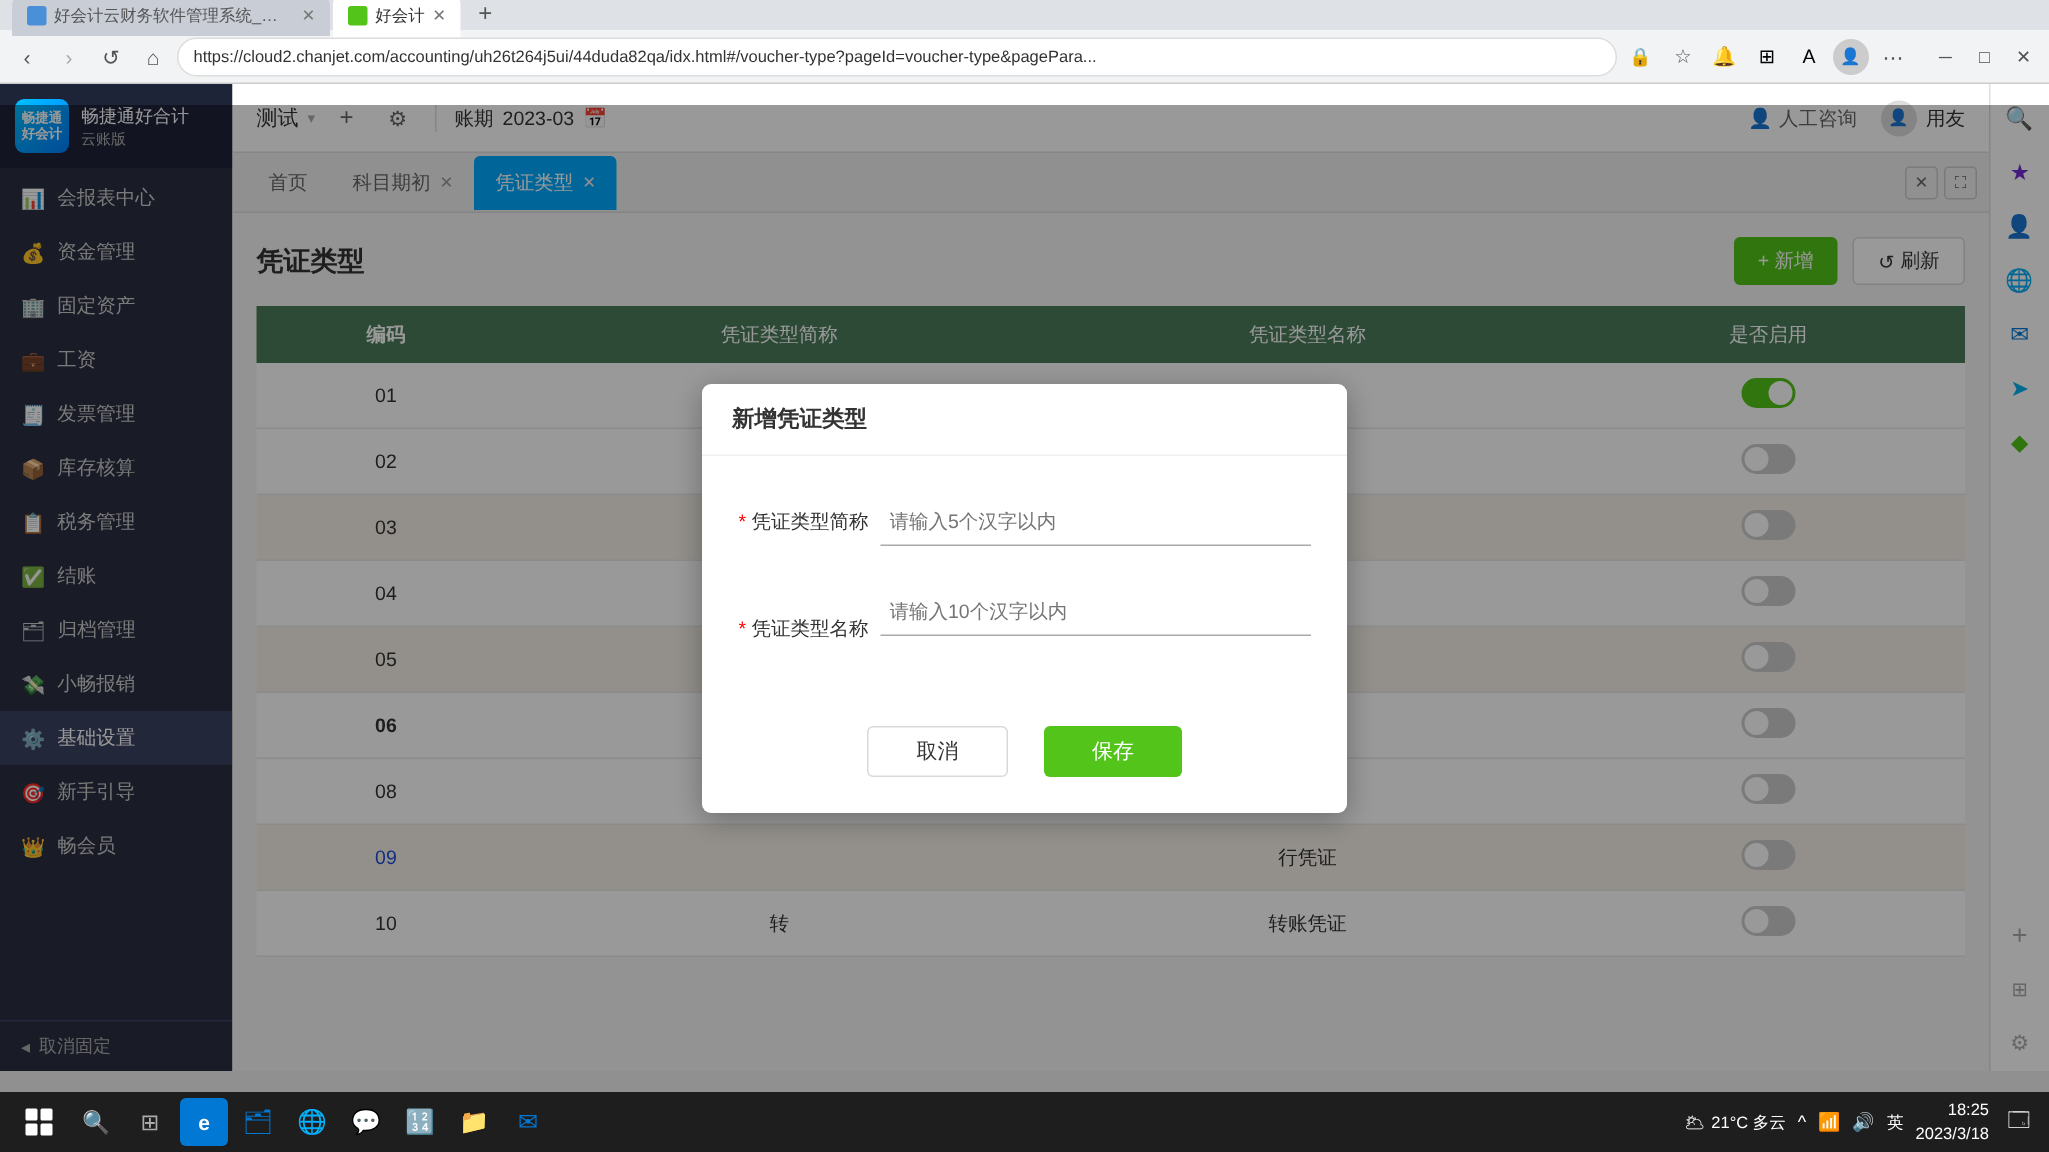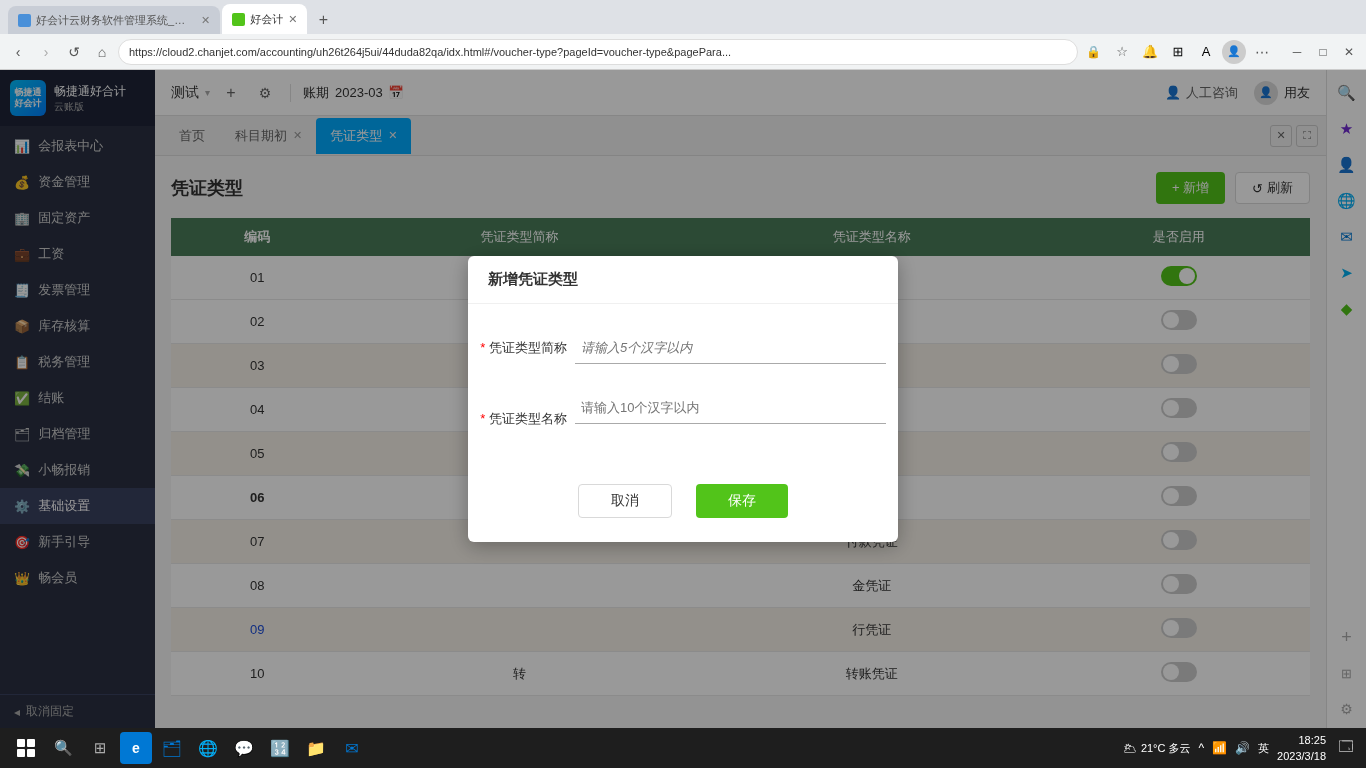--- a/index.html
+++ b/index.html
@@ -2,21 +2,21 @@
 <html><head>
   <meta charset="utf-8">
   <style>
     * { box-sizing: border-box; margin: 0; padding: 0; font-family: "Microsoft YaHei", "PingFang SC", sans-serif; }
     body { width: 1366px; height: 768px; overflow: hidden; background: #f0f0f0; font-size: 13px; }
   </style>
 </head>
 <body>
 
 <div>
-  <div style="display:flex;align-items:flex-end;height:34px;padding:0 8px;background:#dee1e6;">
+  <div style="display:flex;align-items:center;height:20px;padding:0 8px;background:#dee1e6;">
     <div style="display:flex;align-items:center;height:28px;padding:0 10px;border-radius:8px 8px 0 0;background:#c8cdd6;color:#555;font-size:11px;max-width:220px;gap:5px;cursor:pointer;margin-right:2px;">
       <span style="width:13px;height:13px;background:#4a90d9;border-radius:2px;flex-shrink:0;display:inline-block;"></span>
       <span style="overflow:hidden;white-space:nowrap;text-overflow:ellipsis;max-width:160px;">好会计云财务软件管理系统_会计</span>
       <span style="font-size:11px;color:#777;cursor:pointer;">✕</span>
     </div>
     <div style="display:flex;align-items:center;height:30px;padding:0 10px;border-radius:8px 8px 0 0;background:#fff;color:#333;font-size:11px;max-width:180px;gap:5px;cursor:pointer;margin-right:2px;">
       <span style="width:13px;height:13px;background:#52c41a;border-radius:2px;flex-shrink:0;display:inline-block;"></span>
       <span>好会计</span>
       <span style="font-size:11px;color:#777;cursor:pointer;">✕</span>
     </div>
@@ -214,26 +214,20 @@
             <td style="padding:10px 12px;text-align:center;font-size:13px;color:#333;"></td>
             <td style="padding:10px 12px;text-align:center;font-size:13px;color:#333;">付款凭证</td>
             <td style="padding:10px 12px;text-align:center;"><div style="display:inline-block;width:36px;height:20px;border-radius:10px;background:#ccc;position:relative;cursor:pointer;"><div style="position:absolute;width:16px;height:16px;border-radius:50%;background:#fff;top:2px;left:2px;"></div></div></td>
           </tr>
           <tr style="border-bottom:1px solid #e8e8e8;">
             <td style="padding:10px 12px;text-align:center;font-size:13px;color:#333;font-weight:bold;">06</td>
             <td style="padding:10px 12px;text-align:center;font-size:13px;color:#333;"></td>
             <td style="padding:10px 12px;text-align:center;font-size:13px;color:#333;">收款凭证</td>
             <td style="padding:10px 12px;text-align:center;"><div style="display:inline-block;width:36px;height:20px;border-radius:10px;background:#ccc;position:relative;cursor:pointer;"><div style="position:absolute;width:16px;height:16px;border-radius:50%;background:#fff;top:2px;left:2px;"></div></div></td>
           </tr>
-          <tr style="border-bottom:1px solid #e8e8e8;background:#f5f0e8;">
-            <td style="padding:10px 12px;text-align:center;font-size:13px;color:#333;">07</td>
-            <td style="padding:10px 12px;text-align:center;font-size:13px;color:#333;"></td>
-            <td style="padding:10px 12px;text-align:center;font-size:13px;color:#333;">付款凭证</td>
-            <td style="padding:10px 12px;text-align:center;"><div style="display:inline-block;width:36px;height:20px;border-radius:10px;background:#ccc;position:relative;cursor:pointer;"><div style="position:absolute;width:16px;height:16px;border-radius:50%;background:#fff;top:2px;left:2px;"></div></div></td>
-          </tr>
           <tr style="border-bottom:1px solid #e8e8e8;">
             <td style="padding:10px 12px;text-align:center;font-size:13px;color:#333;">08</td>
             <td style="padding:10px 12px;text-align:center;font-size:13px;color:#333;"></td>
             <td style="padding:10px 12px;text-align:center;font-size:13px;color:#333;">金凭证</td>
             <td style="padding:10px 12px;text-align:center;"><div style="display:inline-block;width:36px;height:20px;border-radius:10px;background:#ccc;position:relative;cursor:pointer;"><div style="position:absolute;width:16px;height:16px;border-radius:50%;background:#fff;top:2px;left:2px;"></div></div></td>
           </tr>
           <tr style="border-bottom:1px solid #e8e8e8;background:#f5f0e8;">
             <td style="padding:10px 12px;text-align:center;font-size:13px;color:#1d4ed8;">09</td>
             <td style="padding:10px 12px;text-align:center;font-size:13px;color:#333;"></td>
             <td style="padding:10px 12px;text-align:center;font-size:13px;color:#333;">行凭证</td>
@@ -263,26 +257,26 @@
     <div style="width:30px;height:30px;display:flex;align-items:center;justify-content:center;cursor:pointer;color:#aaa;font-size:13px;border-radius:4px;">⊞</div>
     <div style="width:30px;height:30px;display:flex;align-items:center;justify-content:center;cursor:pointer;color:#aaa;font-size:14px;border-radius:4px;margin-bottom:4px;">⚙</div>
   </div>
 </div>
 
 <div style="position:fixed;top:70px;left:0;right:0;bottom:40px;background:rgba(0,0,0,0.4);z-index:100;display:flex;align-items:center;justify-content:center;">
   <div style="background:#fff;border-radius:6px;width:430px;box-shadow:0 4px 20px rgba(0,0,0,0.3);overflow:hidden;">
     <div style="padding:14px 20px;font-size:15px;font-weight:600;color:#333;border-bottom:1px solid #f0f0f0;">
       <span>新增凭证类型</span>
     </div>
-    <div style="padding:28px 12px 20px;">
+    <div style="padding:28px 24px 20px;">
       <div style="display:flex;align-items:center;margin-bottom:24px;">
         <label style="font-size:13px;color:#333;width:95px;text-align:right;flex-shrink:0;padding-right:8px;">
           <span style="color:red;">* </span><span>凭证类型简称</span>
         </label>
-        <input type="text" style="flex: 1 1 0%; height: 32px; border-top: none; border-right: none; border-left: none; border-image: initial; border-bottom: 1px solid rgb(170, 170, 170); outline: none; font-size: 13px; padding: 0px 6px; color: rgb(102, 102, 102); background: transparent; font-style: italic;" placeholder="请输入5个汉字以内">
+        <input type="text" style="flex: 1 1 0%; height: 32px; border-top: none; border-right: none; border-left: none; border-image: initial; border-bottom: 1px solid rgb(170, 170, 170); outline: none; font-size: 13px; padding: 0px 6px; color: rgb(102, 102, 102); background: transparent;" placeholder="请输入5个汉字以内">
       </div>
       <div style="display:flex;align-items:center;margin-bottom:24px;">
         <label style="font-size:13px;color:#333;width:95px;text-align:right;flex-shrink:0;padding-right:8px;margin-top:22px;">
           <span style="color:red;">* </span><span>凭证类型名称</span>
         </label>
         <input type="text" style="flex: 1 1 0%; height: 32px; border-top: none; border-right: none; border-left: none; border-image: initial; border-bottom: 1px solid rgb(170, 170, 170); outline: none; font-size: 13px; padding: 0px 6px; color: rgb(102, 102, 102); background: transparent;" placeholder="请输入10个汉字以内">
       </div>
     </div>
     <div style="display:flex;justify-content:center;gap:24px;padding:12px 20px 24px;">
       <button style="background:#fff;color:#333;border:1px solid #d9d9d9;border-radius:4px;padding:7px 32px;font-size:14px;cursor:pointer;">

